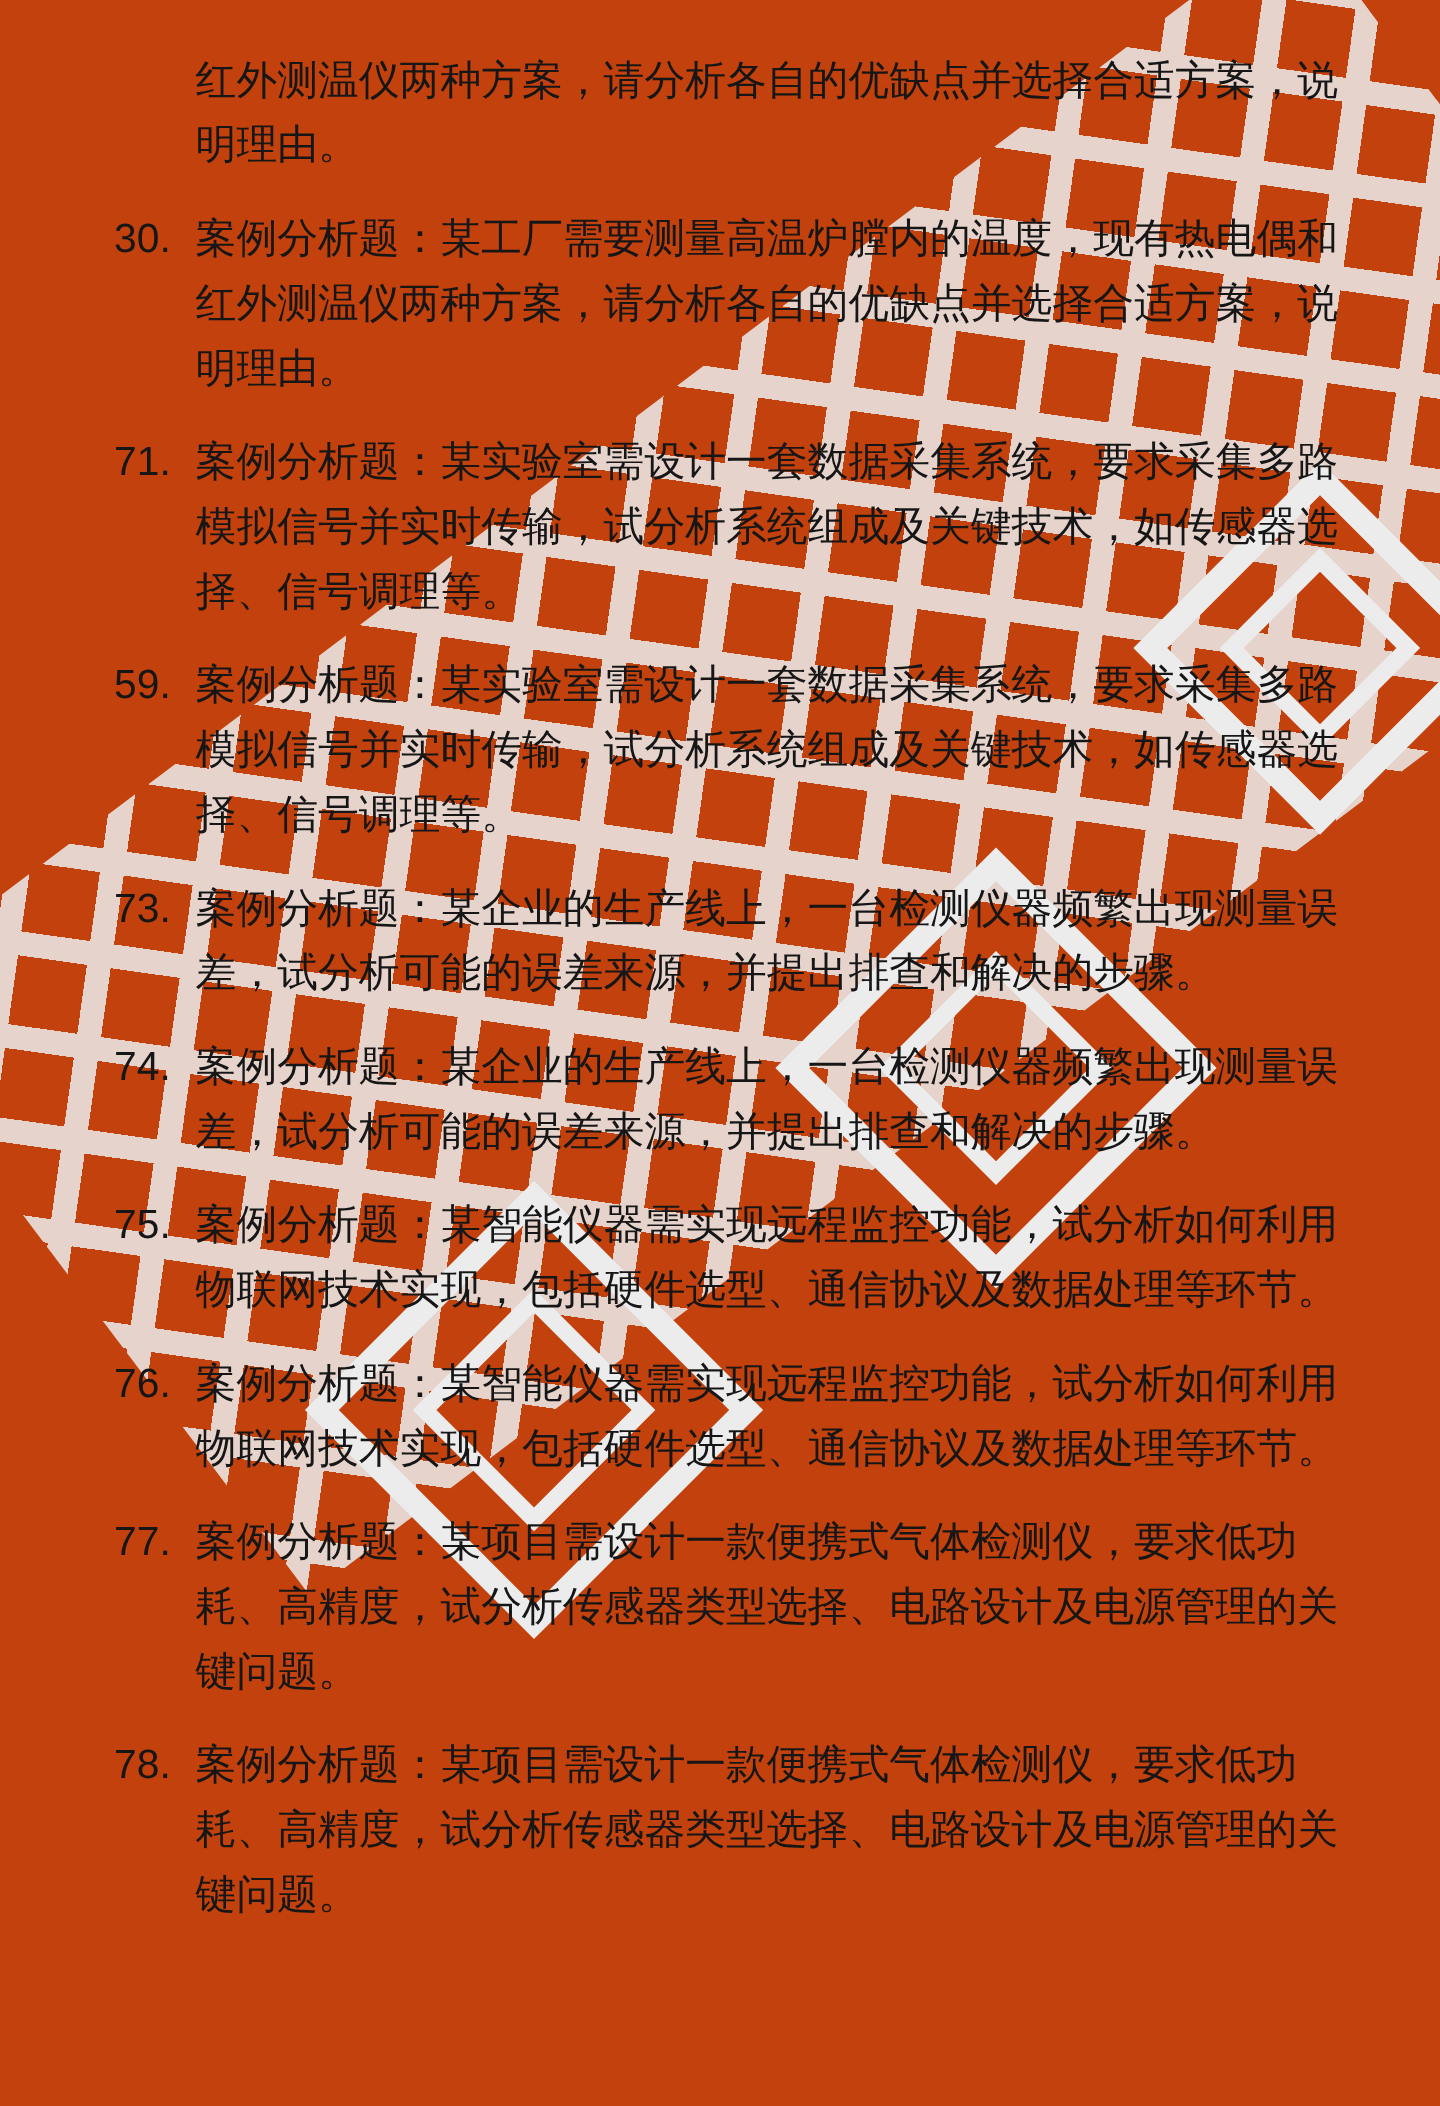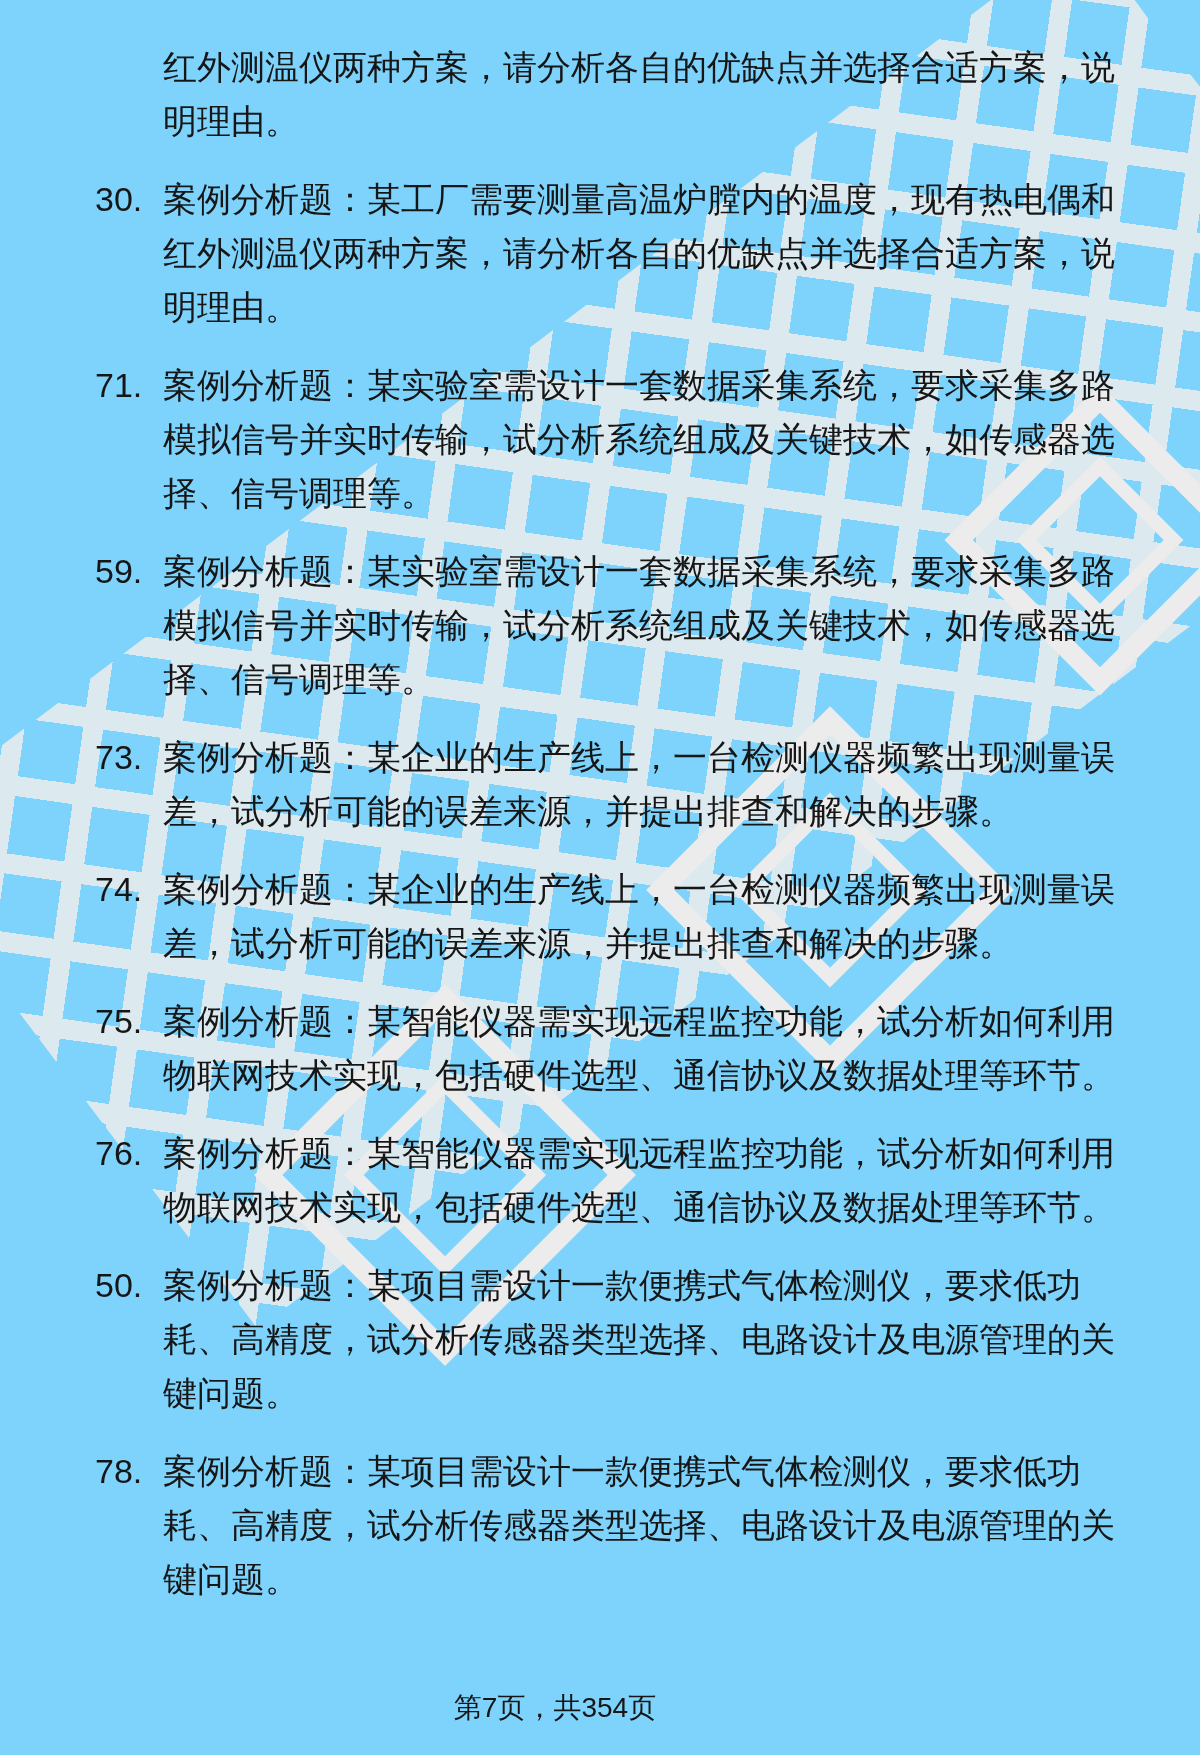--- a/index.html
+++ b/index.html
@@ -1,20 +1,20 @@
 <!DOCTYPE html>
 <html><head>
 <meta charset="utf-8">
 <style>
   html,body { margin:0; padding:0; background:#ffffff; }
   .page {
     position:relative;
     width:1200px;
     height:1755px;
-    background:#7dd3fc;
+    background:#c2410c;
     overflow:hidden;
     font-family:"Liberation Sans","DejaVu Sans",sans-serif;
     color:#161616;
   }
   
   .watermark-band {
     position:absolute;
     left:-80px; top:320px;
     width:1500px; height:620px;
     transform:rotate(-37deg);
@@ -125,29 +125,26 @@
       <span class="q-num">75.</span>
       <span class="q-text">案例分析题：某智能仪器需实现远程监控功能，试分析如何利用物联网技术实现，包括硬件选型、通信协议及数据处理等环节。</span>
     </div>
 
     <div class="q-item">
       <span class="q-num">76.</span>
       <span class="q-text">案例分析题：某智能仪器需实现远程监控功能，试分析如何利用物联网技术实现，包括硬件选型、通信协议及数据处理等环节。</span>
     </div>
 
     <div class="q-item">
-      <span class="q-num">50.</span>
+      <span class="q-num">77.</span>
       <span class="q-text">案例分析题：某项目需设计一款便携式气体检测仪，要求低功耗、高精度，试分析传感器类型选择、电路设计及电源管理的关键问题。</span>
     </div>
 
     <div class="q-item">
       <span class="q-num">78.</span>
       <span class="q-text">案例分析题：某项目需设计一款便携式气体检测仪，要求低功耗、高精度，试分析传感器类型选择、电路设计及电源管理的关键问题。</span>
     </div>
 
 
   </div>
 
-  <div class="footer">
-    <span>第7页，共354页</span>
-  </div>
 
 </div>
 
 </body></html>

